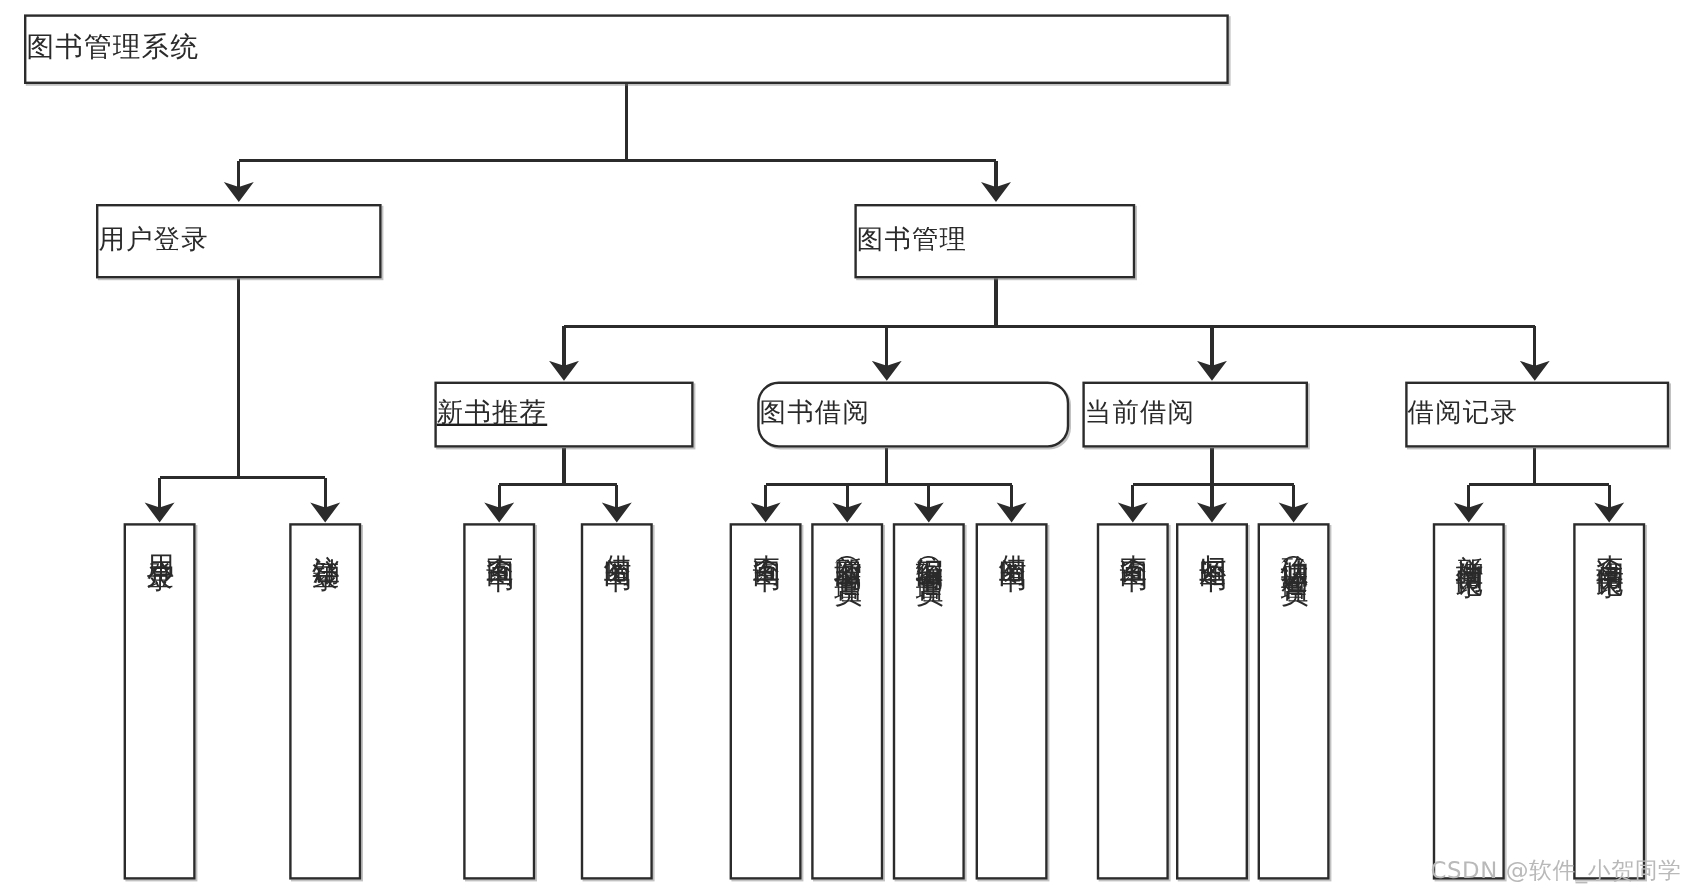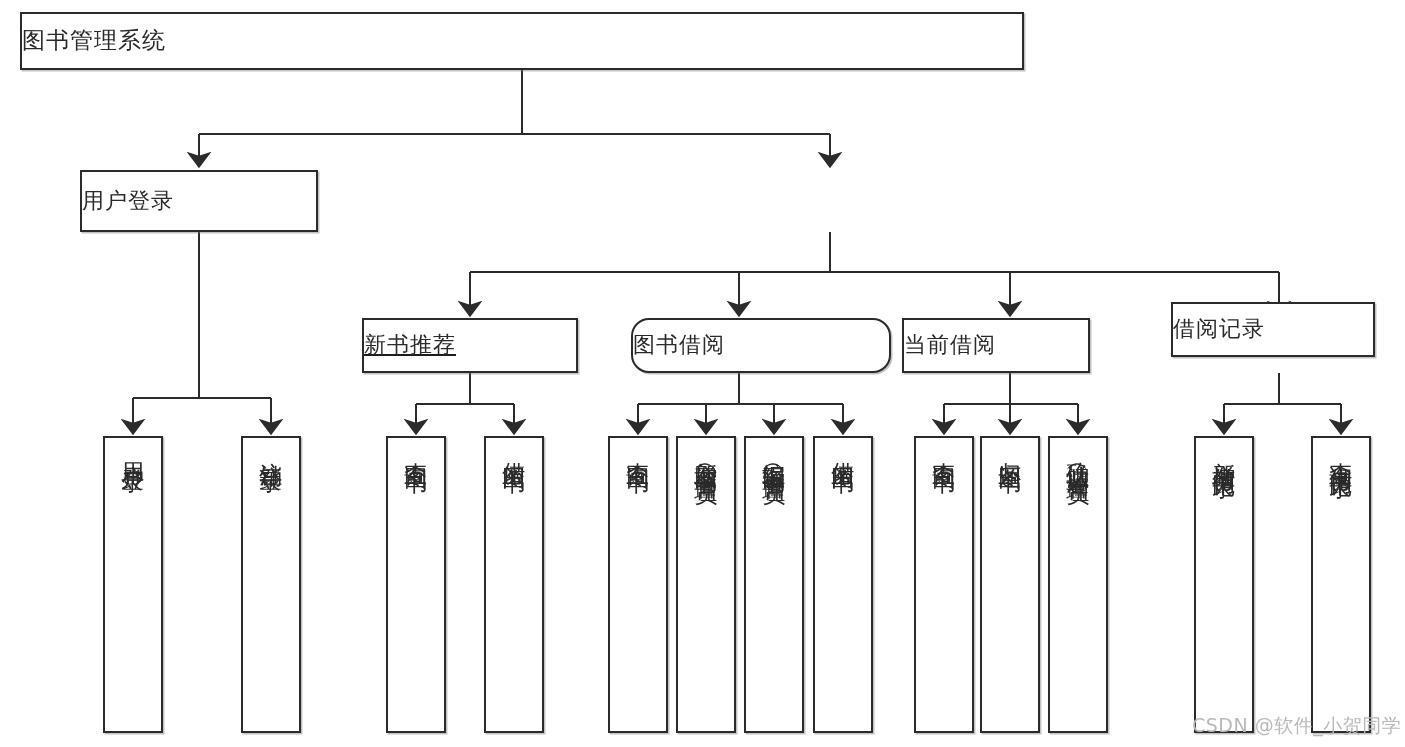--- a/index.html
+++ b/index.html
@@ -123,31 +123,34 @@
     </g>
   </svg>
 
   <div class="node root" style="left:20px; top:12px; width:1004px; height:58px;">
     <span class="label">图书管理系统</span>
   </div>
 
   <div class="node" style="left:80px; top:170px; width:238px; height:62px;">
     <span class="label">用户登录</span>
   </div>
+  <div class="node" style="left:712px; top:170px; width:234px; height:62px;">
+    <span class="label">图书管理</span>
+  </div>
 
   <div class="node" style="left:362px; top:318px; width:216px; height:55px;text-decoration:underline;">
     <span class="label">新书推荐</span>
   </div>
   <div class="node" style="left:631px; top:318px; width:260px; height:55px;border-radius:18px;">
     <span class="label">图书借阅</span>
   </div>
   <div class="node" style="left:902px; top:318px; width:188px; height:55px;">
     <span class="label">当前借阅</span>
   </div>
-  <div class="node" style="left:1171px; top:302px; width:204px; height:55px;">
+  <div class="node" style="left:1171px; top:318px; width:220px; height:55px;">
     <span class="label">借阅记录</span>
   </div>
 
   <div class="node leaf" style="left:103px; top:436px; width:60px; height:297px;">
     <span class="label">用户登录</span>
   </div>
   <div class="node leaf" style="left:241px; top:436px; width:60px; height:297px;">
     <span class="label">注销登录</span>
   </div>
 

